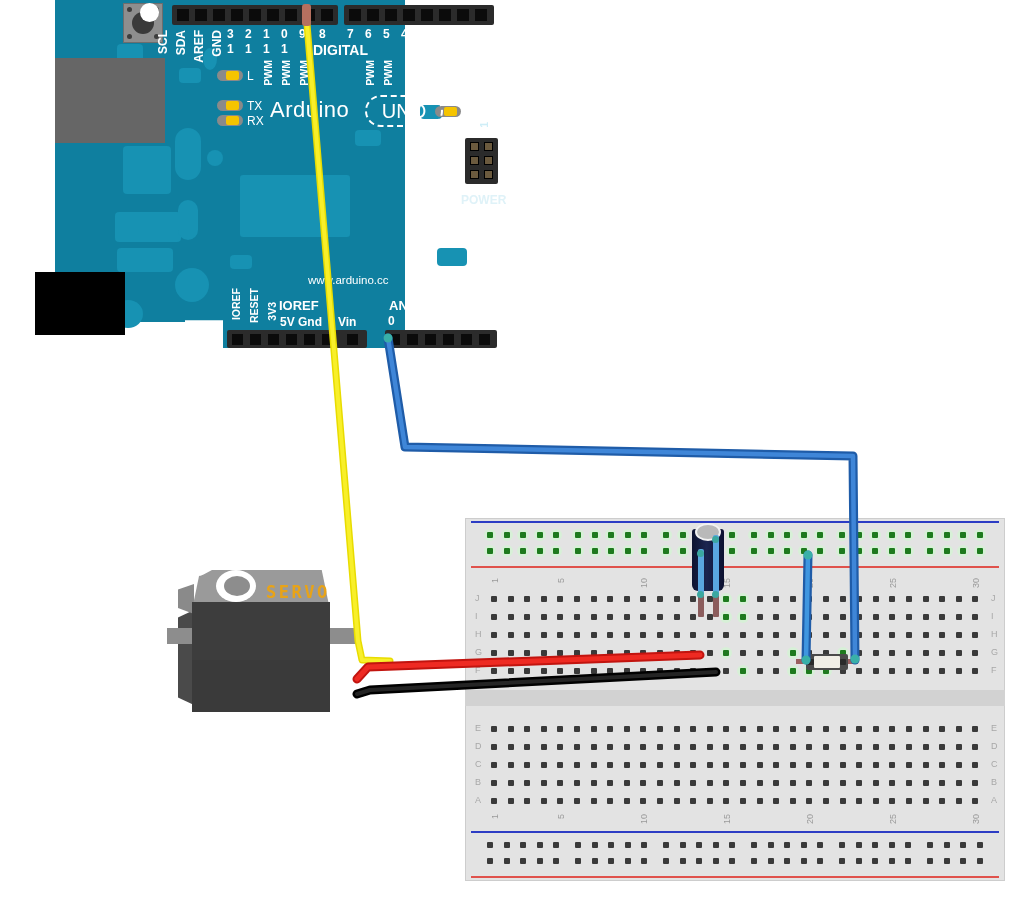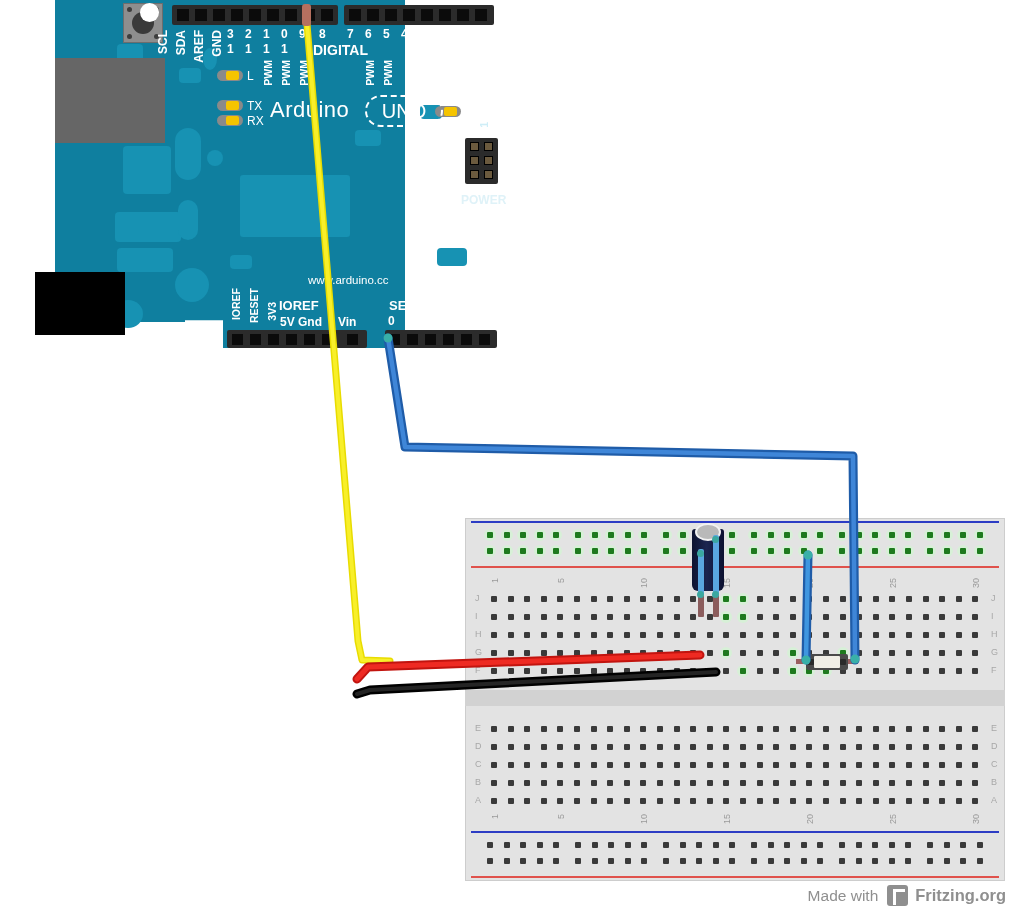--- a/index.html
+++ b/index.html
@@ -273,29 +273,44 @@
     </div>
 
     <div class="lbl vert small" style="left:176px;top:288px;">IOREF</div>
     <div class="lbl vert small" style="left:194px;top:288px;">RESET</div>
     <div class="lbl vert small" style="left:212px;top:302px;">3V3</div>
     <div class="lbl small" style="left:225px;top:316px;font-size:12px;">5V</div>
     <div class="lbl small" style="left:243px;top:316px;font-size:12px;">Gnd</div>
     <div class="lbl small" style="left:283px;top:316px;font-size:12px;">Vin</div>
     <div class="lbl" style="left:224px;top:299px;font-size:13px;">IOREF</div>
 
-    <div class="lbl" style="left:334px;top:299px;font-size:13px;">SERVO IN</div>
+    <div class="lbl" style="left:334px;top:299px;font-size:13px;">ANALOG IN</div>
     <div class="lbl" style="left:333px;top:315px;">0</div>
     <div class="lbl" style="left:351px;top:315px;">1</div>
     <div class="lbl" style="left:369px;top:315px;">2</div>
     <div class="lbl" style="left:387px;top:315px;">3</div>
     <div class="lbl" style="left:405px;top:315px;">4</div>
     <div class="lbl" style="left:423px;top:315px;">5</div>
   </div>
 
+  <div id="servo">
+    <div class="sv-side-l"></div>
+    <div class="sv-top2"></div>
+    <div class="sv-tab-l"></div>
+    <div class="sv-tab-r"></div>
+    <div class="sv-top"></div>
+    <div class="sv-body"></div>
+    <div class="sv-body-lo"></div>
+    <div class="sv-text">SERVO</div>
+    <div class="sv-horn">
+      <div class="sv-horn-arm"></div>
+      <div class="sv-horn-hub"></div>
+      <div class="sv-horn-disc"></div>
+    </div>
+  </div>
 
   <div id="bb">
     <div class="bb-plate"></div>
 
     <div class="rail-line rail-blue" style="left:6px;top:3px;width:528px;"></div>
     <div class="rail-line rail-red" style="left:6px;top:48px;width:528px;"></div>
 
     <div class="rail-line rail-blue" style="left:6px;top:313px;width:528px;"></div>
     <div class="rail-line rail-red" style="left:6px;top:358px;width:528px;"></div>
 
@@ -865,19 +880,14 @@
     <polyline points="388,338 405,447 853,456 855,660" fill="none" stroke="#3f86d8" stroke-width="4.5" stroke-linejoin="round" stroke-linecap="round"></polyline>
     <circle cx="388" cy="338" r="4.5" fill="#39b0a8"></circle>
     <circle cx="855" cy="659" r="4.5" fill="#39b0a8"></circle>
 
     <polyline points="808,555 806,660" fill="none" stroke="#1f5ca8" stroke-width="9" stroke-linejoin="round" stroke-linecap="round"></polyline>
     <polyline points="808,555 806,660" fill="none" stroke="#3f96e0" stroke-width="4.5" stroke-linejoin="round" stroke-linecap="round"></polyline>
     <circle cx="808" cy="555" r="4.5" fill="#39b0a8"></circle>
     <circle cx="806" cy="660" r="4.5" fill="#39b0a8"></circle>
   </svg>
 
-  <div id="footer">
-    <span class="madewith">Made with</span>
-    <span class="flogo"></span>
-    <span class="fname">Fritzing.org</span>
-  </div>
 
 </div>
 
 </body></html>

